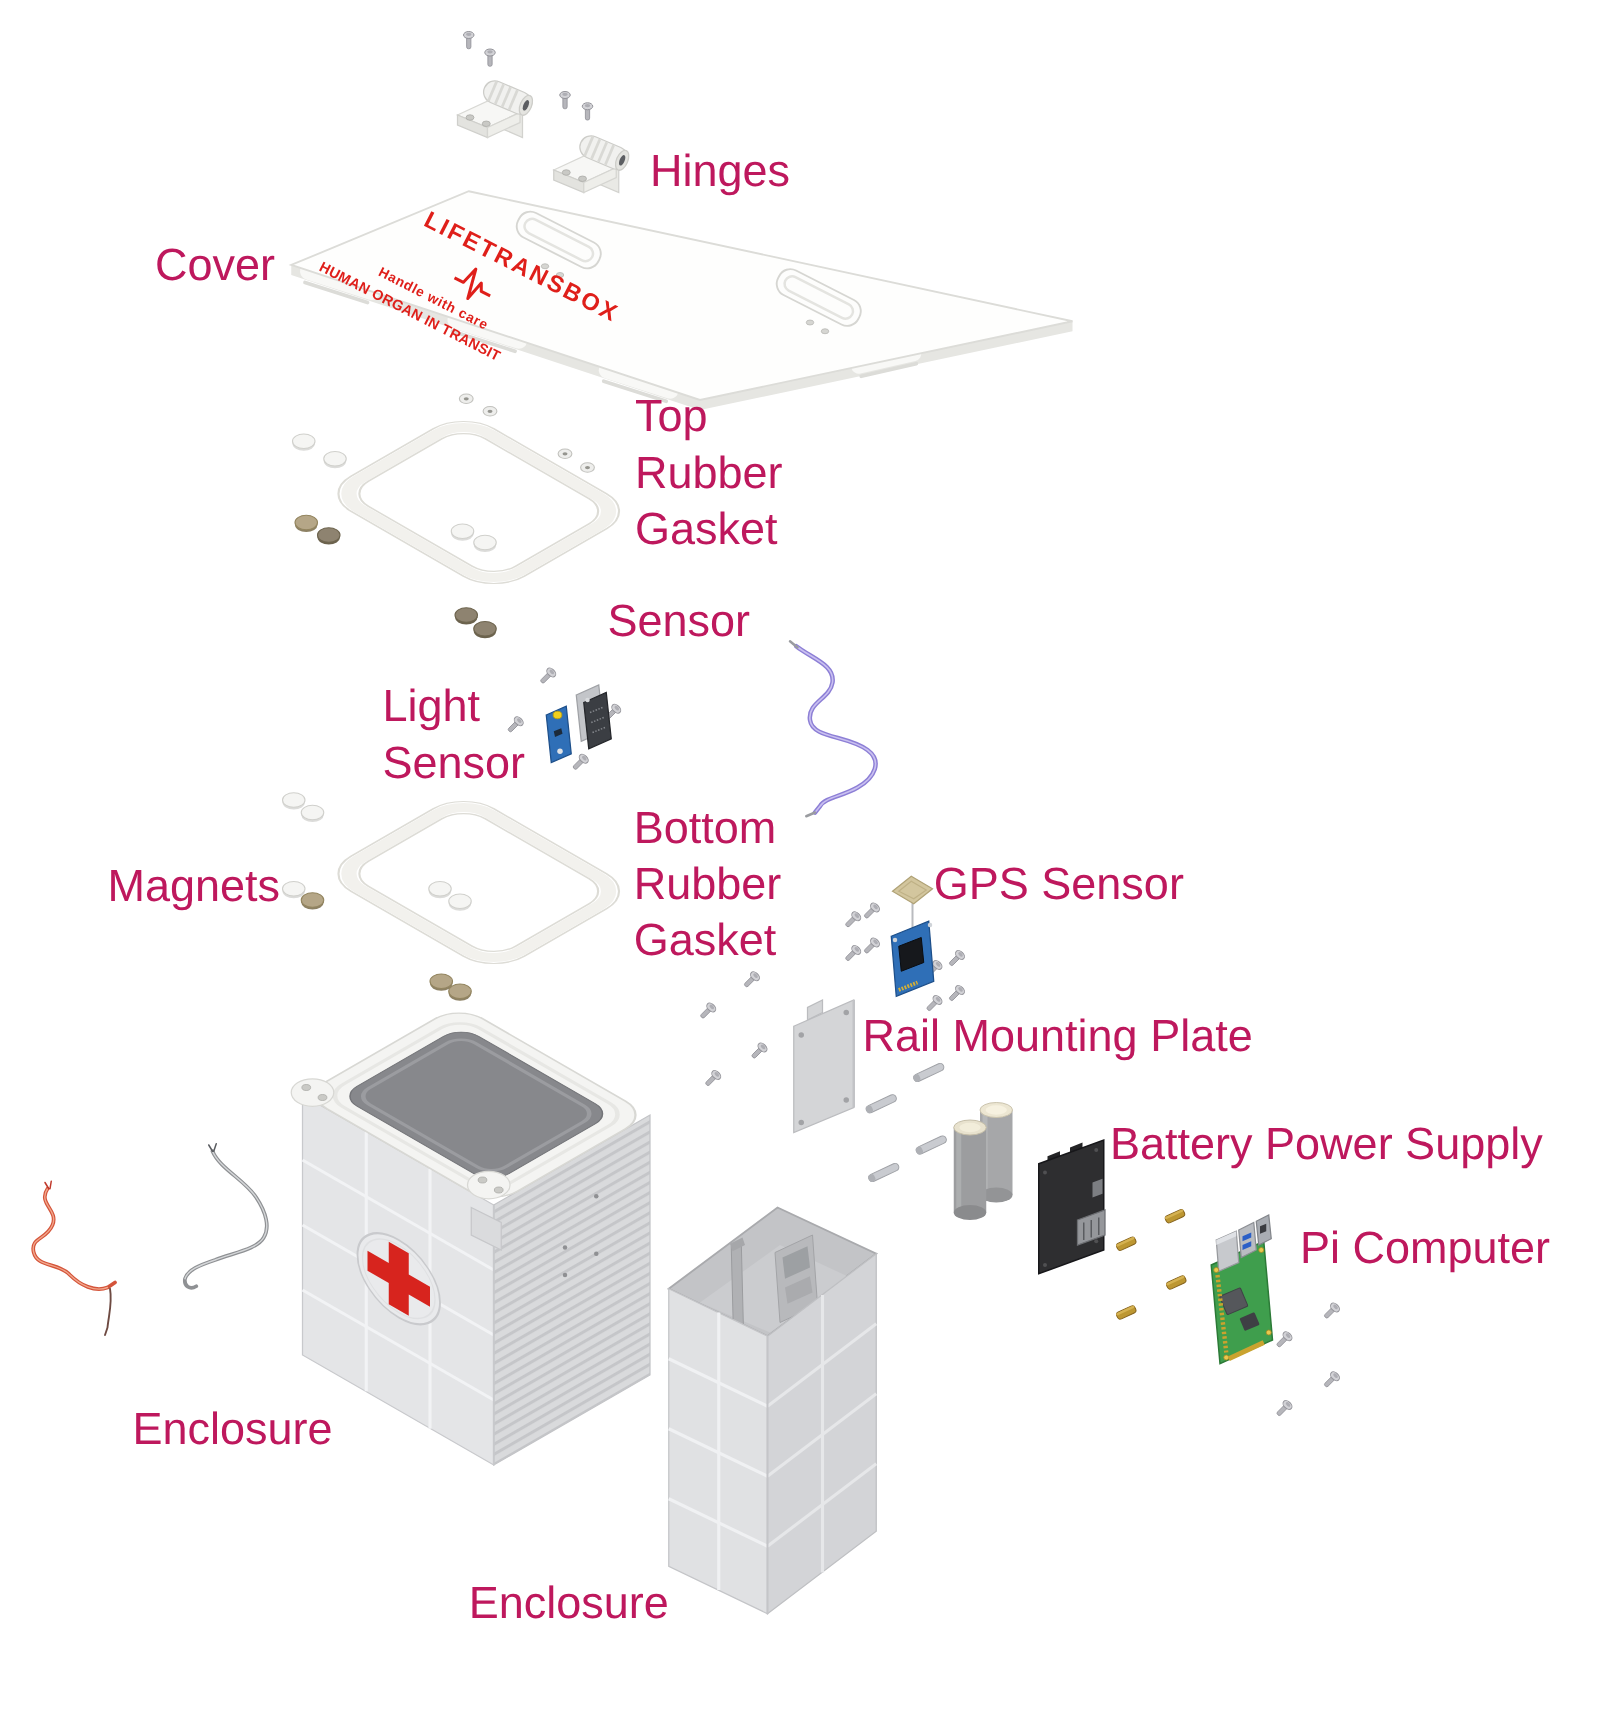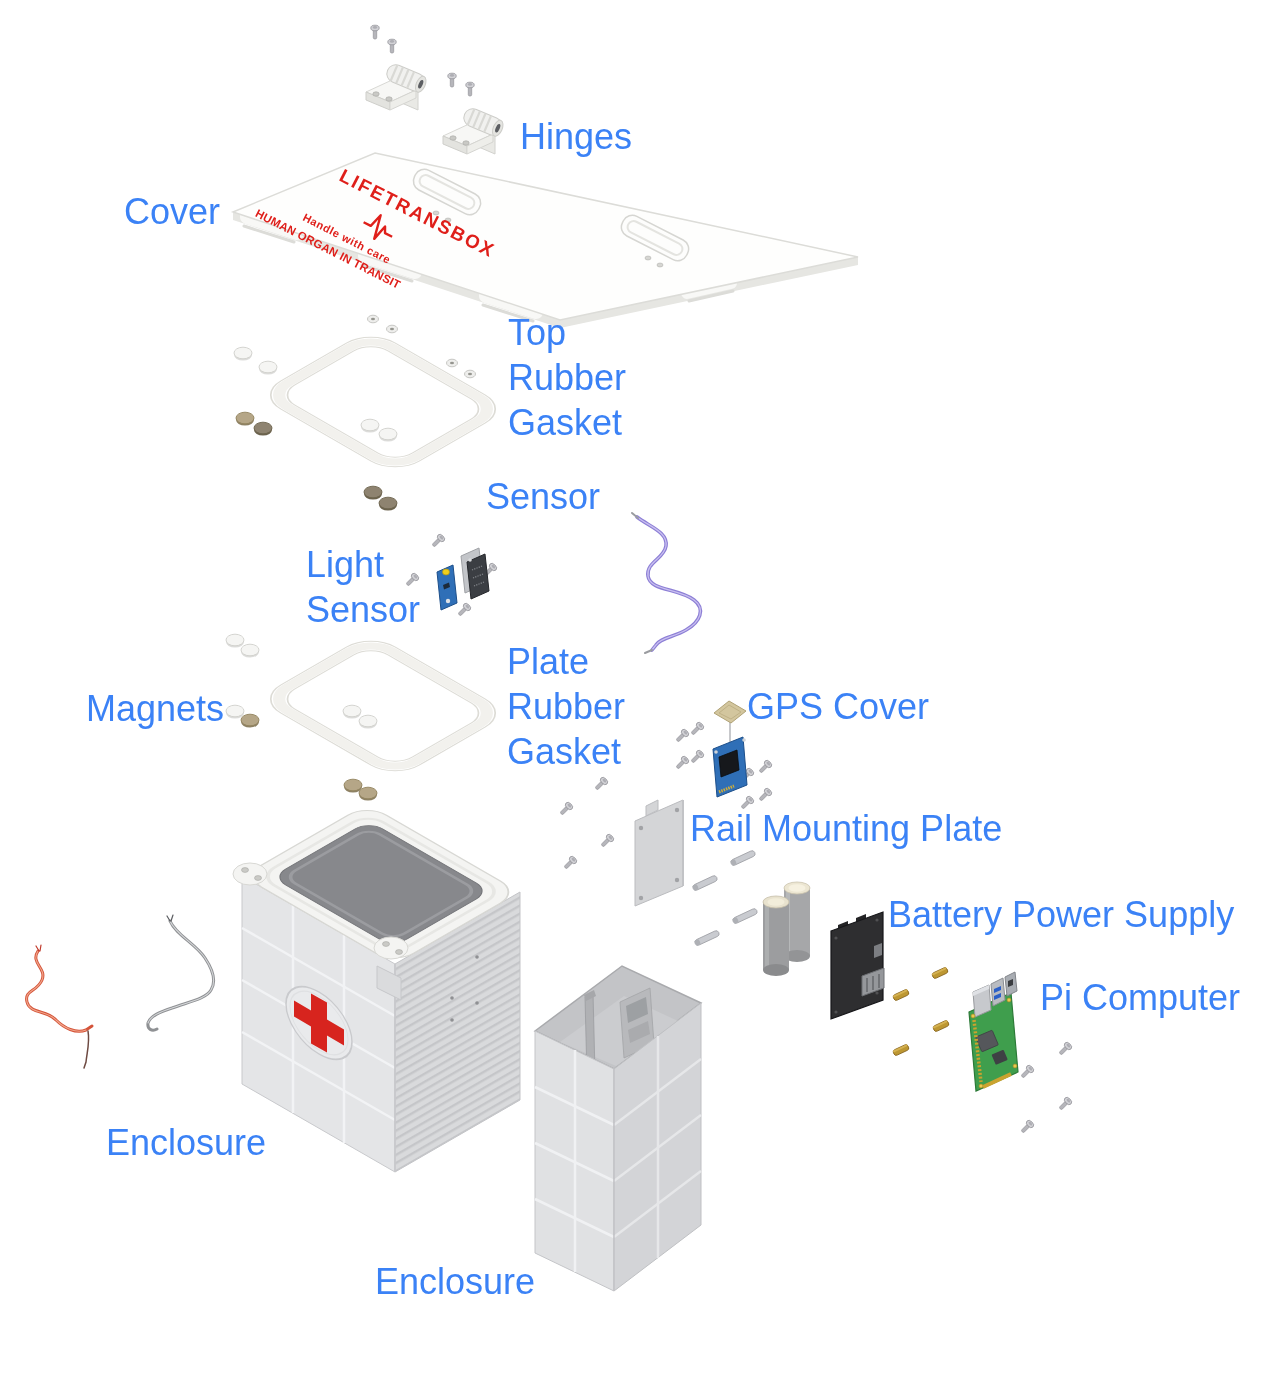--- a/index.html
+++ b/index.html
@@ -1,19 +1,19 @@
 <!DOCTYPE html>
 <html><head>
 <meta charset="utf-8">
 <style>
   html,body{margin:0;padding:0;background:#ffffff;}
   .stage{position:relative;width:1280px;height:1378px;background:#ffffff;overflow:hidden;
          font-family:"Liberation Sans",sans-serif;}
   .stage svg{position:absolute;left:0;top:0;}
-  .lbl{position:absolute;color:#3b82f6;font-size:36px;line-height:45px;white-space:nowrap;}
+  .lbl{position:absolute;color:#be185d;font-size:36px;line-height:45px;white-space:nowrap;}
   .brand{font-size:19px;font-weight:600;letter-spacing:2px;fill:#df1f1a;}
   .care{font-size:11px;font-weight:600;letter-spacing:.6px;fill:#df1f1a;}
   .warn{font-size:11.5px;font-weight:bold;letter-spacing:.2px;fill:#df1f1a;}
 </style>
 </head>
 <body>
 
 <div class="stage">
 
 <svg width="1280" height="1378" viewBox="0 0 1280 1378">
@@ -359,29 +359,29 @@
     <div>Gasket</div>
   </div>
   <div class="lbl" style="left:486px;top:474px">
     <div>Sensor</div>
   </div>
   <div class="lbl" style="left:306px;top:542px">
     <div>Light</div>
     <div>Sensor</div>
   </div>
   <div class="lbl" style="left:507px;top:639px">
-    <div>Plate</div>
+    <div>Bottom</div>
     <div>Rubber</div>
     <div>Gasket</div>
   </div>
   <div class="lbl" style="left:86px;top:686px">
     <div>Magnets</div>
   </div>
   <div class="lbl" style="left:747px;top:684px">
-    <div>GPS Cover</div>
+    <div>GPS Sensor</div>
   </div>
   <div class="lbl" style="left:690px;top:806px">
     <div>Rail Mounting Plate</div>
   </div>
   <div class="lbl" style="left:888px;top:892px">
     <div>Battery Power Supply</div>
   </div>
   <div class="lbl" style="left:1040px;top:975px">
     <div>Pi Computer</div>
   </div>

